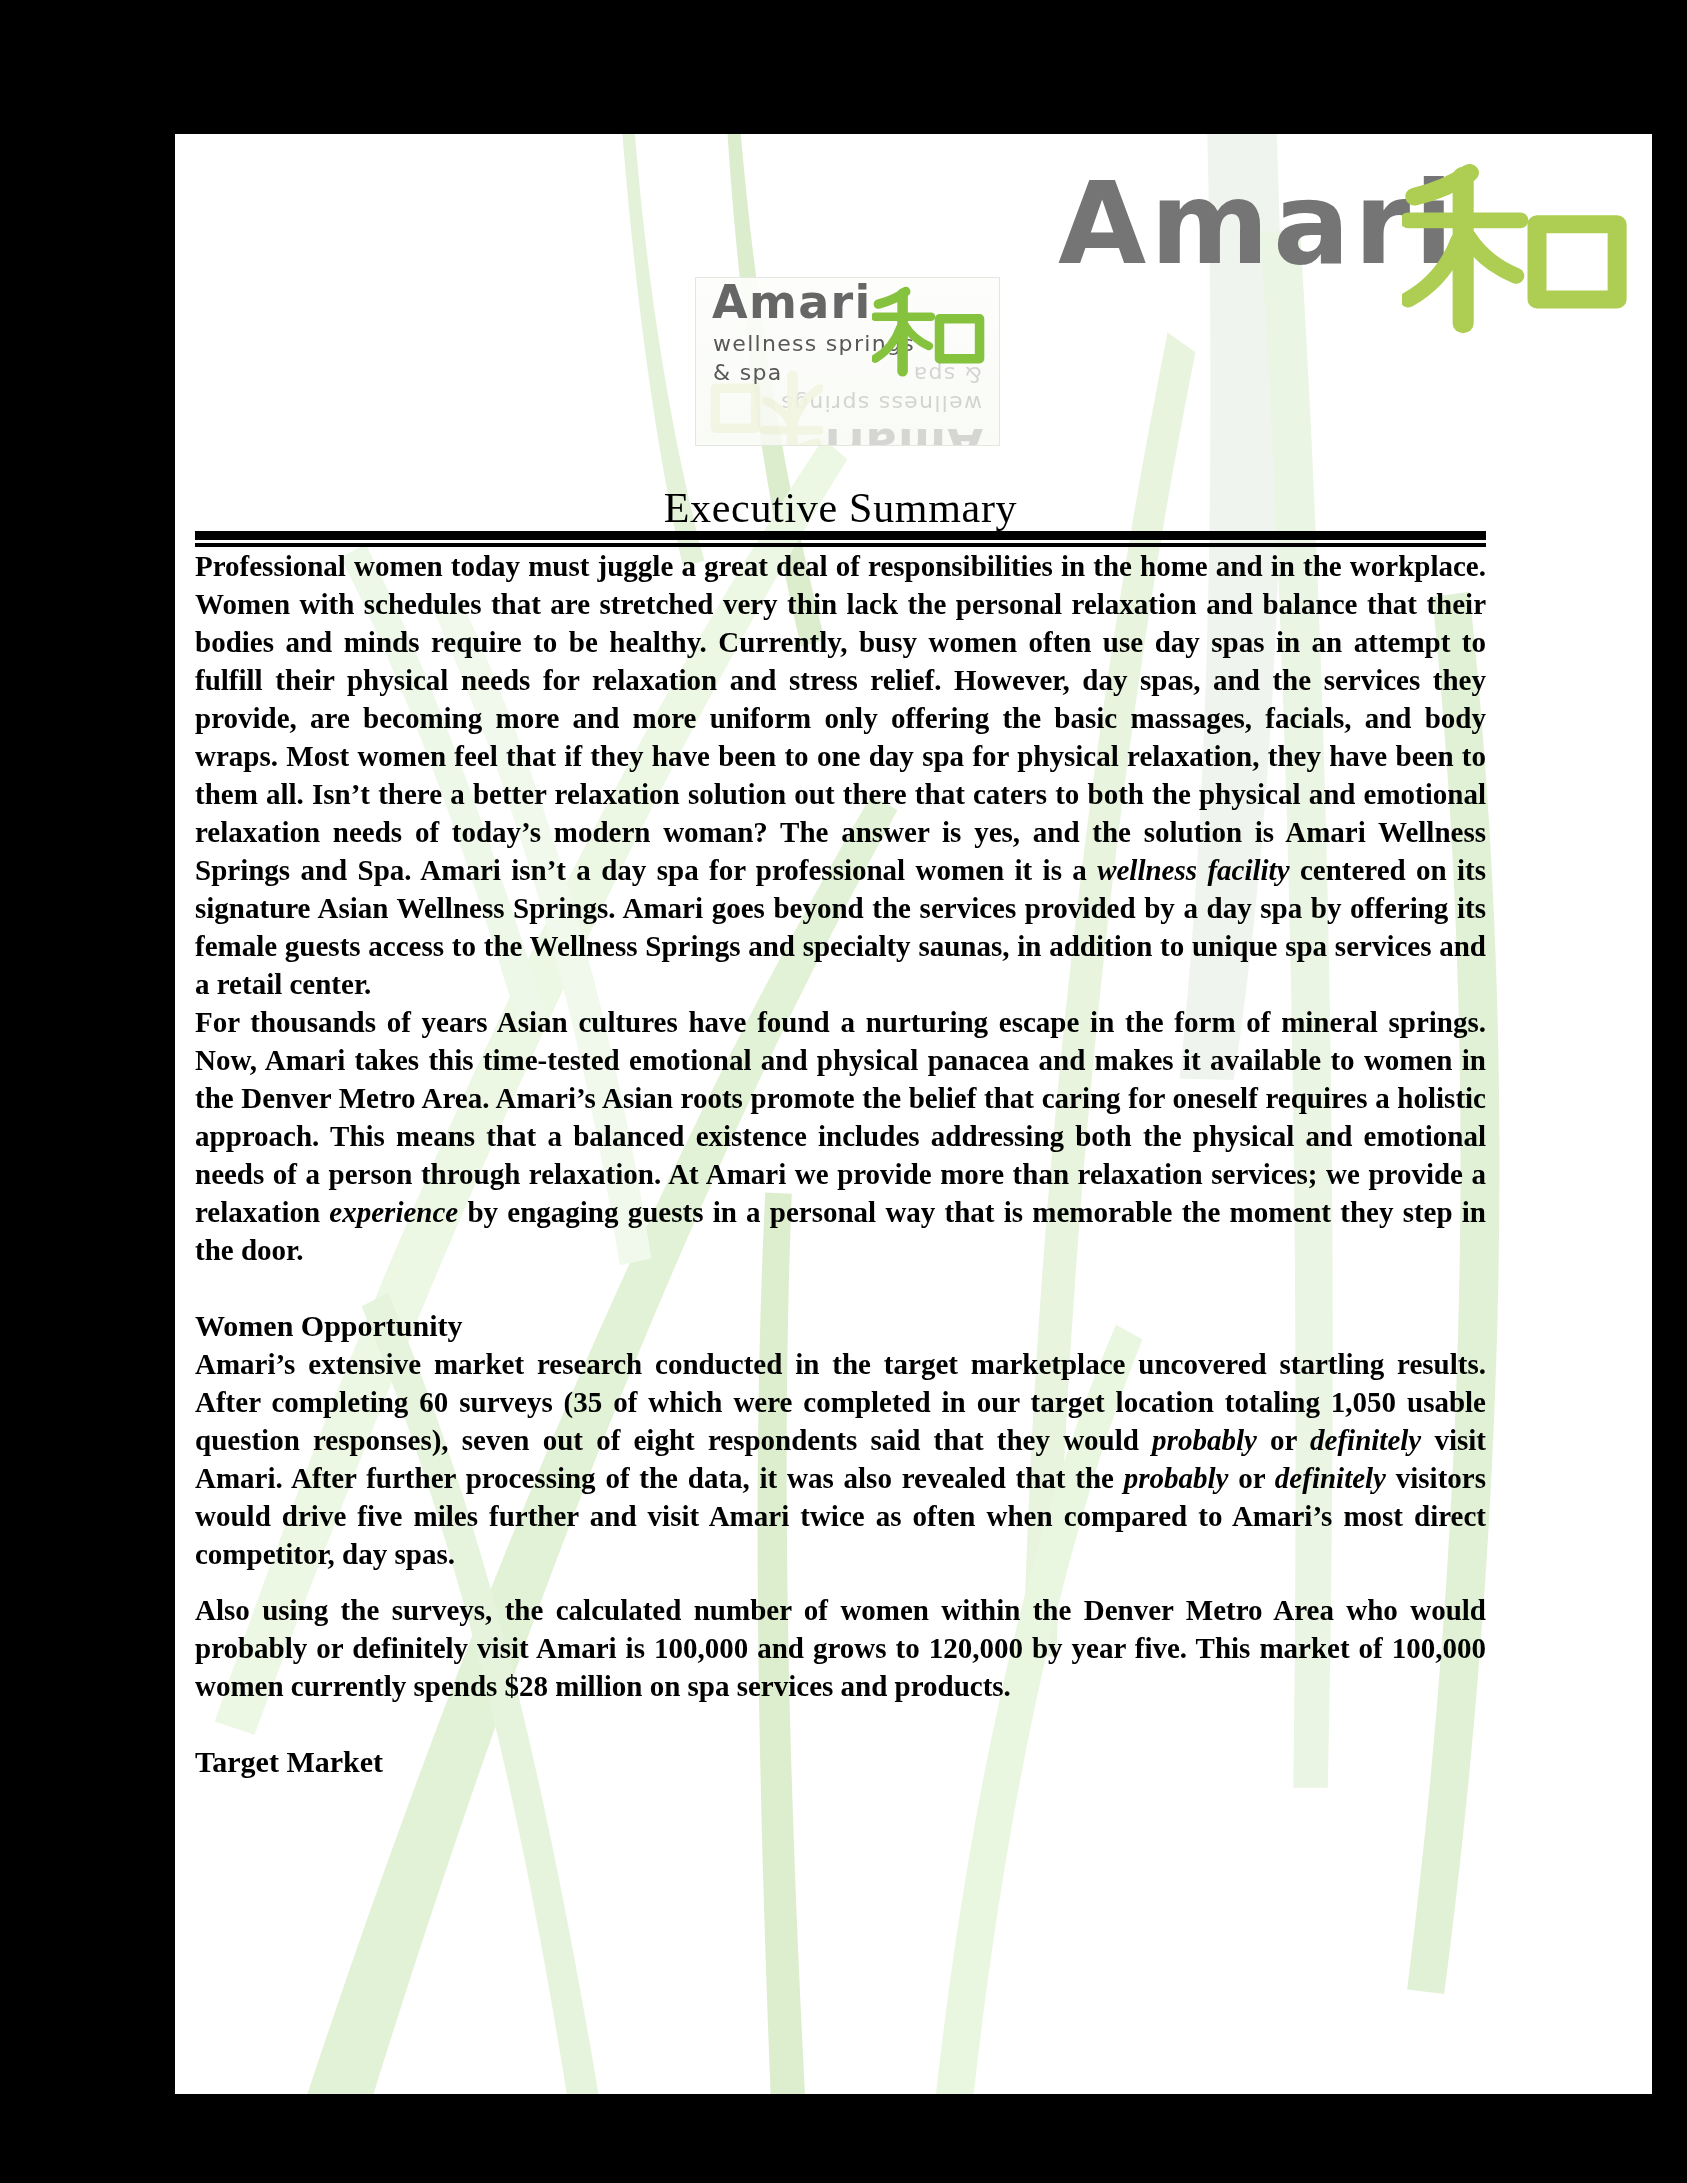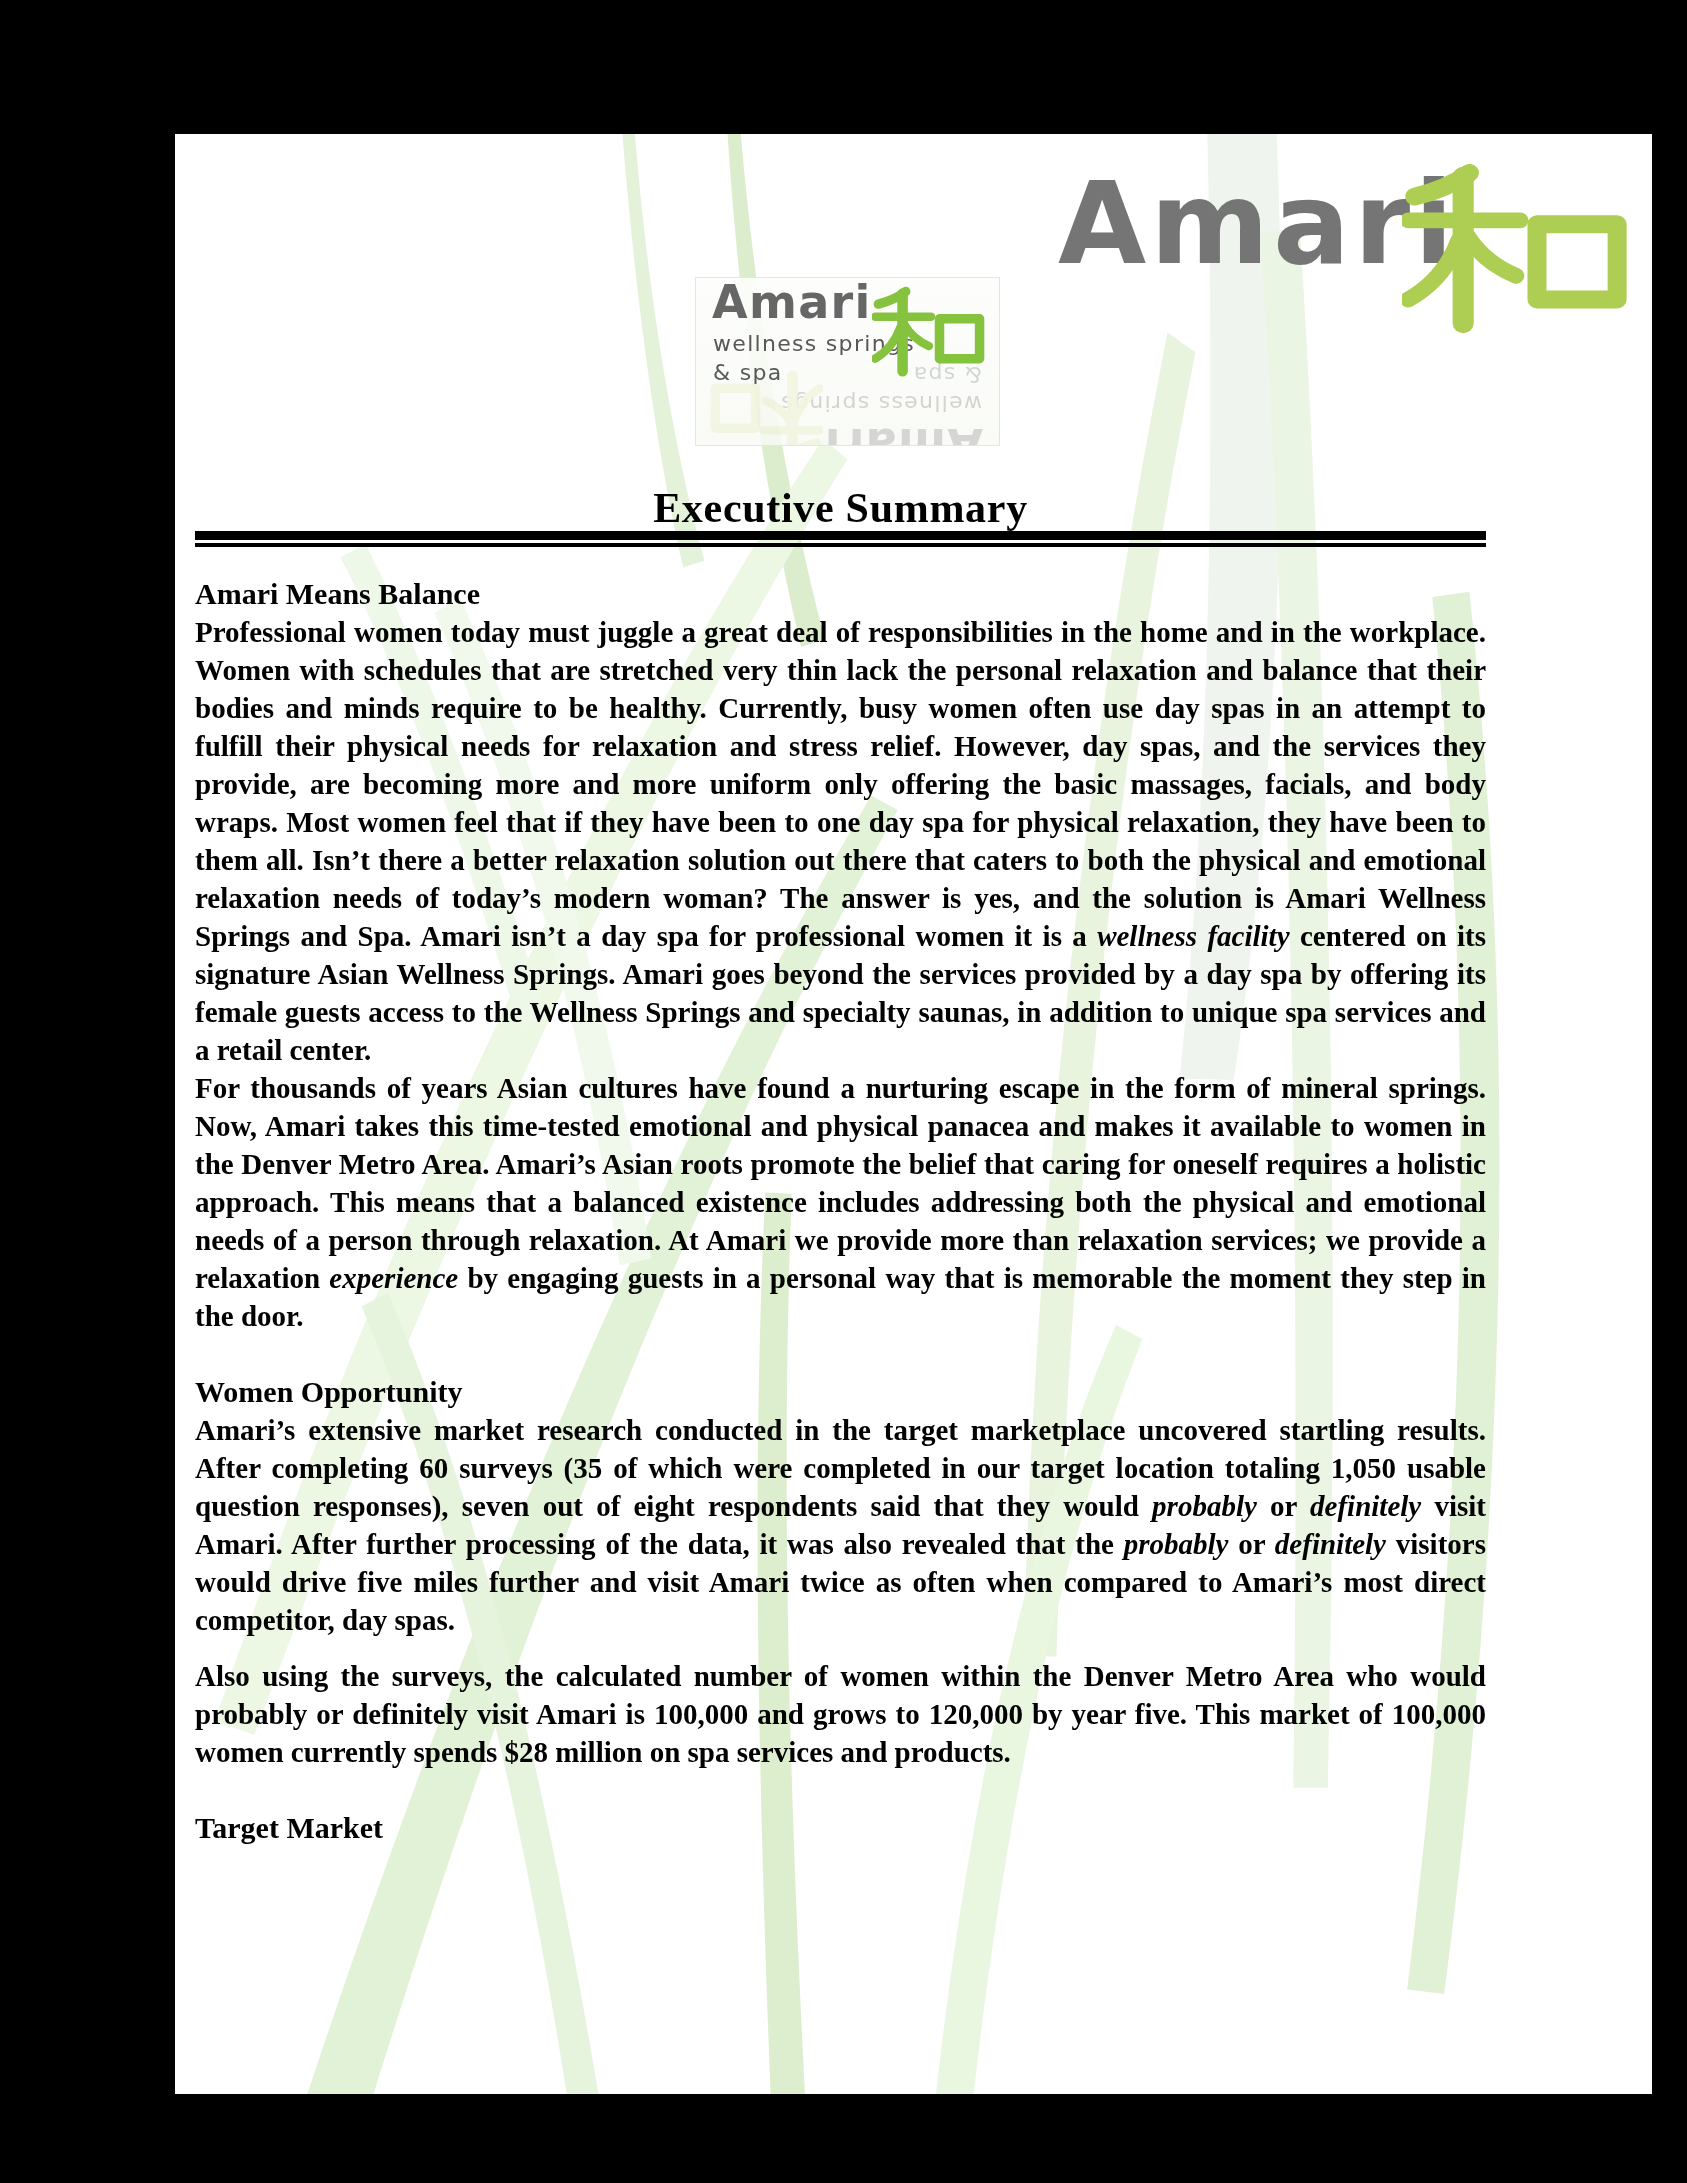--- a/index.html
+++ b/index.html
@@ -46,21 +46,21 @@
     transform:rotate(180deg);opacity:.24;
   }
   .logo-flip .center-kanji{color:var(--logo-reflection-yellow,#d9dd96);opacity:.9;}
   
   .doc{
     position:absolute;left:20px;top:0;width:1291px;z-index:1;
     font-size:29px;line-height:38px;color:#000;
   }
   .doc-title{
     margin:353px 0 0 0;text-align:center;
-    font-size:42px;line-height:42px;font-weight:bold;letter-spacing:0.7px;
+    font-size:42px;line-height:42px;font-weight:normal;letter-spacing:0.7px;
   }
   .rule-thick{margin-top:2px;height:9.3px;background:var(--rule-black,#000);}
   .rule-thin{margin-top:2.6px;height:4.6px;background:var(--rule-black,#000);}
   .sec-heading{font-size:30px;font-weight:bold;line-height:38px;margin:38px 0 0 0;}
   .sec-heading.first{margin-top:28px;}
   .para{margin:0;text-align:justify;font-weight:bold;}
   .para + .para{margin-top:18px;}
   .para i{font-style:italic;}
 </style>
 </head>
@@ -130,21 +130,20 @@
       </svg>
     </div>
   </div>
 
   <div class="doc">
     <div class="doc-title">Executive Summary</div>
     <div class="rule-thick"></div>
     <div class="rule-thin"></div>
 
     <div class="section">
-      <div class="sec-heading first">Amari Means Balance</div>
       <p class="para"><span>Professional women today must juggle a great deal of responsibilities in the home and in the workplace. Women with schedules that are stretched very thin lack the personal relaxation and balance that their bodies and minds require to be healthy.  Currently, busy women often use day spas in an attempt to fulfill their physical needs for relaxation and stress relief.  However, day spas, and the services they provide, are becoming more and more uniform only offering the basic massages, facials, and body wraps. Most women feel that if they have been to one day spa for physical relaxation, they have been to them all. Isn’t there a better relaxation solution out there that caters to both the physical and emotional relaxation needs of today’s modern woman? The answer is yes, and the solution is Amari Wellness Springs and Spa. Amari isn’t a day spa for professional women it is a </span><i>wellness facility</i><span> centered on its signature Asian Wellness Springs. Amari goes beyond the services provided by a day spa by offering its female guests access to the Wellness Springs and specialty saunas, in addition to unique spa services and a retail center.</span></p>
     </div>
 
     <div class="section">
       <p class="para"><span>For thousands of years Asian cultures have found a nurturing escape in the form of mineral springs. Now, Amari takes this time-tested emotional and physical panacea and makes it available to women in the Denver Metro Area.  Amari’s Asian roots promote the belief that caring for oneself requires a holistic approach.  This means that a balanced existence includes addressing both the physical and emotional needs of a person through relaxation.  At Amari we provide more than relaxation services; we provide a relaxation </span><i>experience</i><span> by engaging guests in a personal way that is memorable the moment they step in the door.</span></p>
     </div>
 
     <div class="section">
       <div class="sec-heading">Women Opportunity</div>
       <p class="para"><span>Amari’s extensive market research conducted in the target marketplace uncovered startling results.  After completing 60 surveys (35 of which were completed in our target location totaling 1,050 usable question responses), seven out of eight respondents said that they would </span><i>probably</i><span> or </span><i>definitely</i><span> visit Amari. After further processing of the data, it was also revealed that the </span><i>probably</i><span> or </span><i>definitely</i><span> visitors would drive five miles further and visit Amari twice as often when compared to Amari’s most direct competitor, day spas.</span></p>

